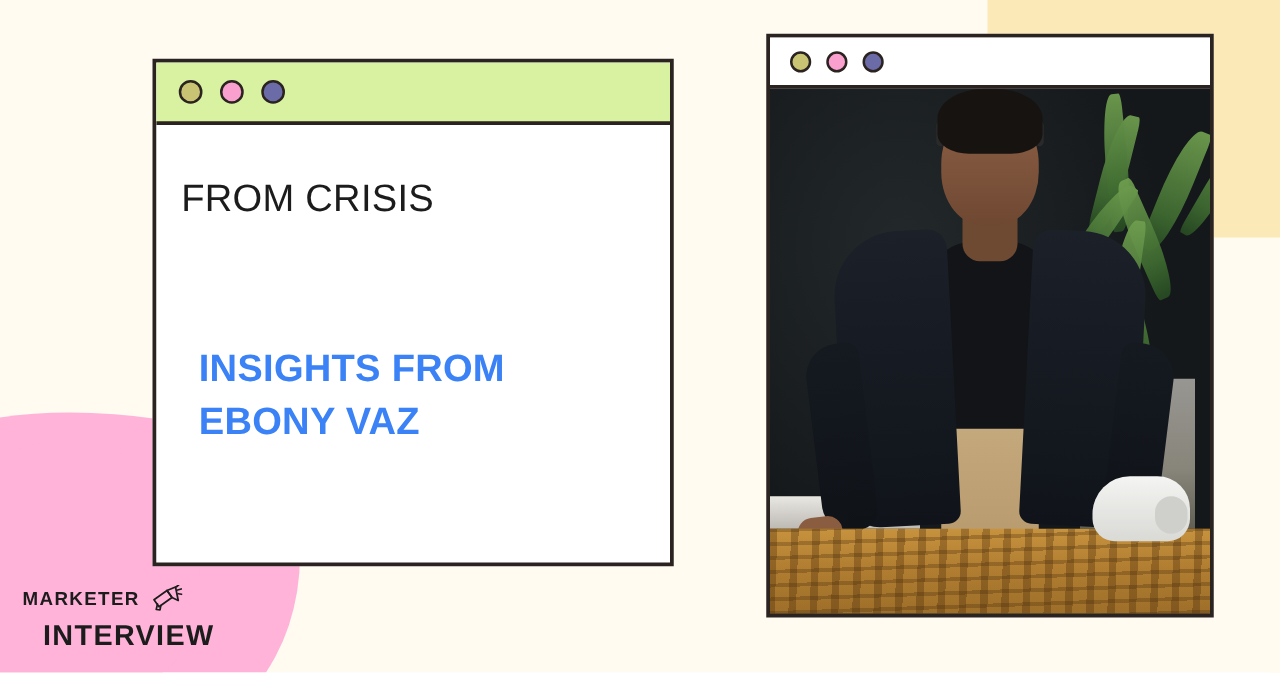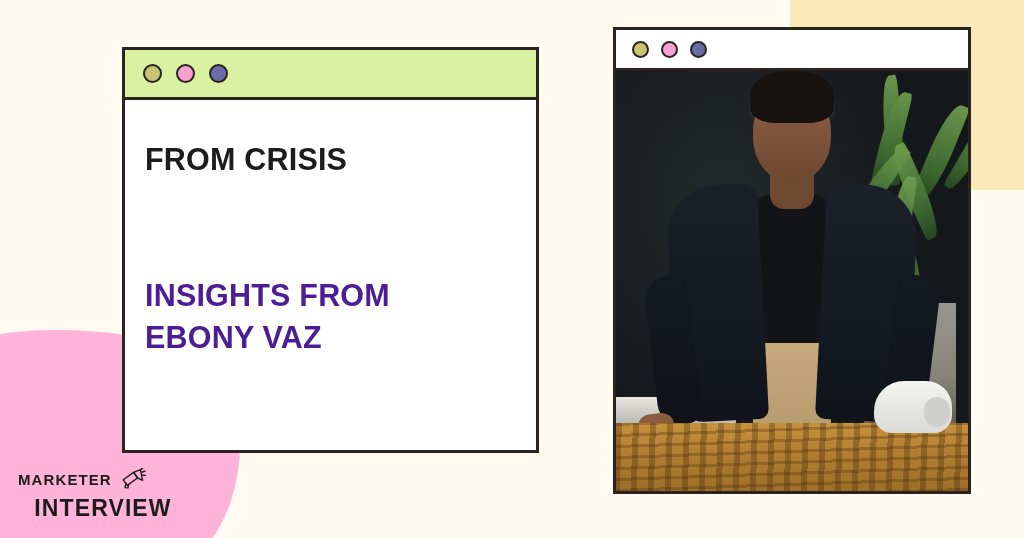--- a/index.html
+++ b/index.html
@@ -85,36 +85,36 @@
   }
   #left-window .titlebar {
     height: 50px;
     background: #D8F2A2;
   }
   .card-body {
     padding: 38px 0 0 20px;
   }
   .headline {
     font-size: 30.5px;
-    font-weight: 700;
+    font-weight: 400;
     line-height: 1.38;
     letter-spacing: 0.2px;
     color: #1c1c1c;
     text-transform: uppercase;
     margin: 0;
     font-stretch: condensed;
   }
   .headline-sub {
     font-size: 30.5px;
     font-weight: 700;
     line-height: 1.38;
     letter-spacing: 0.2px;
-    color: #4c1d95;
+    color: #3b82f6;
     text-transform: uppercase;
-    margin: 52px 0 0 0;
+    margin: 52px 0 0 14px;
   }
 
   
   #right-window {
     left: 613px;
     top: 27px;
     width: 358px;
     height: 467px;
   }
   #right-window .titlebar {

